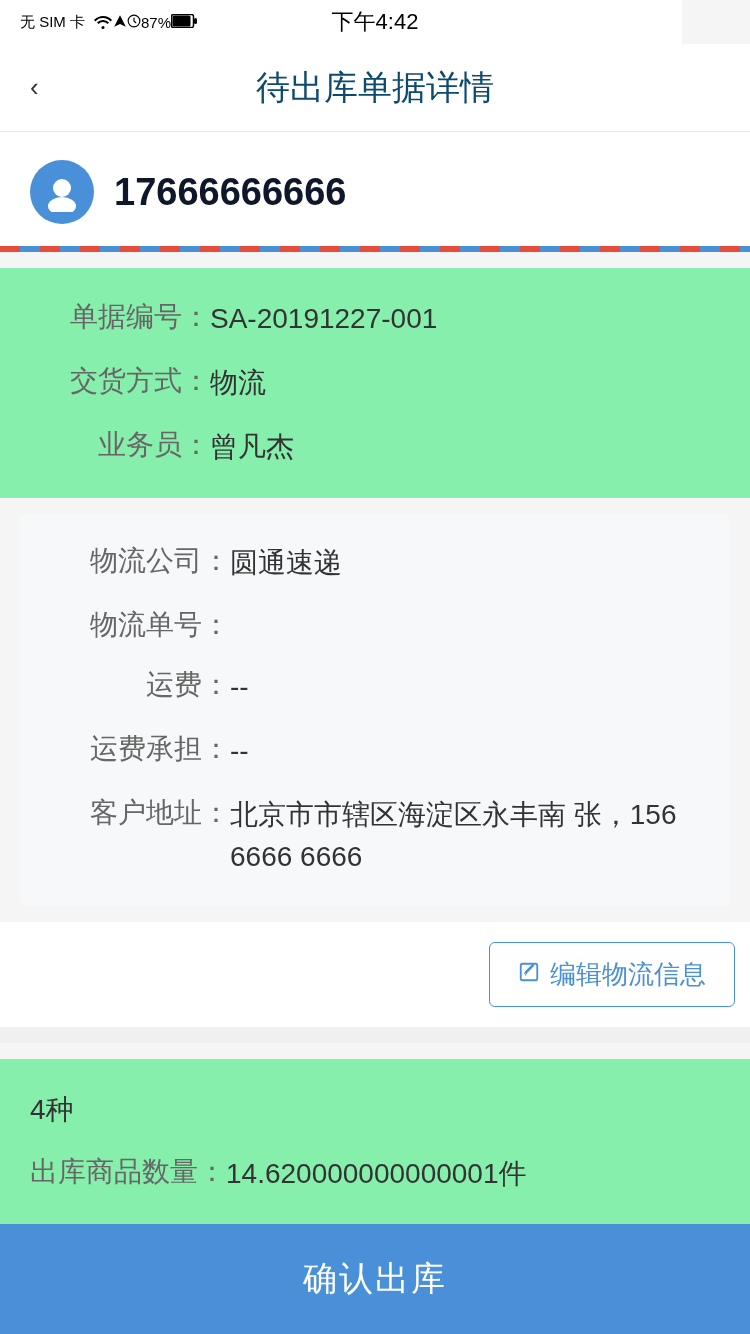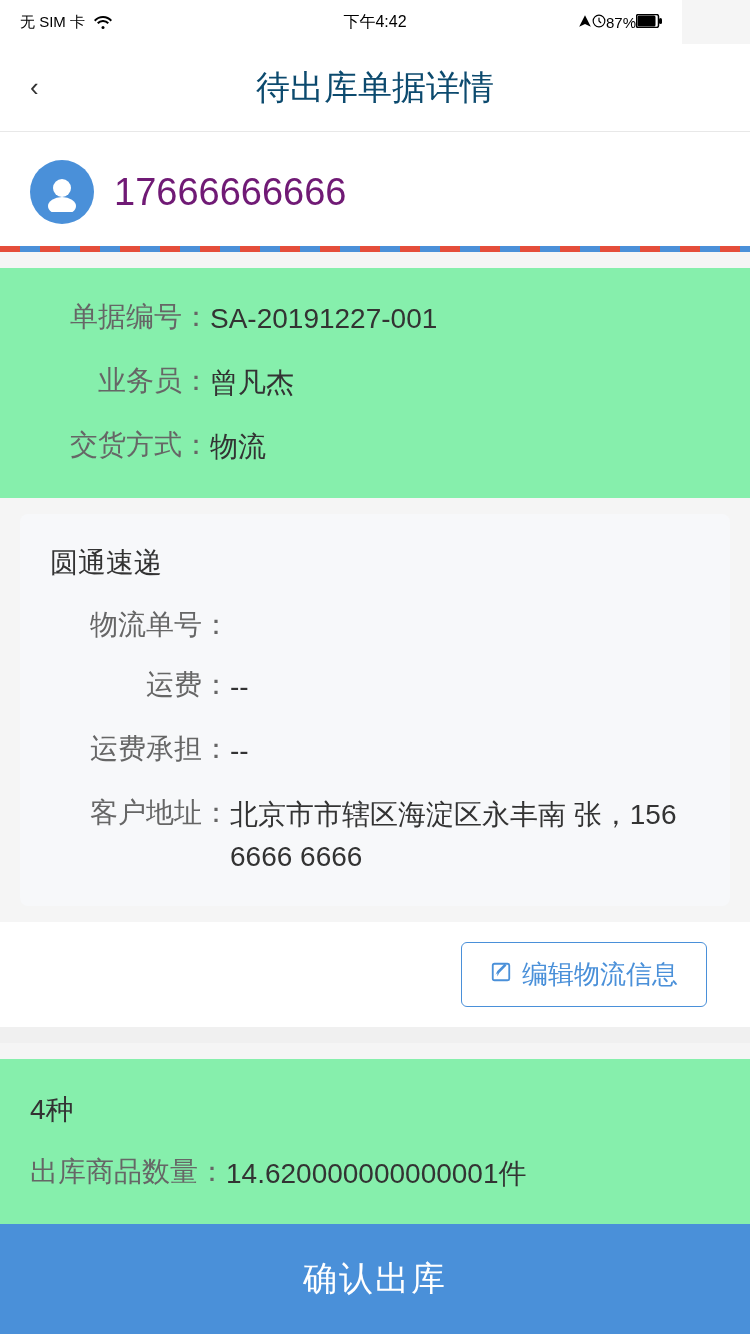--- a/index.html
+++ b/index.html
@@ -12,33 +12,33 @@
       position: relative;
     }
 
     
     .status-bar {
       width: 682px;
       height: 44px;
       background: #fff;
       display: flex;
       align-items: center;
-      justify-content: space-between;
+      justify-content: flex-start;
       padding: 2px 20px;
       font-size: 16px;
       color: #000;
     }
     .status-left {
       display: flex;
       align-items: center;
       gap: 8px;
       font-size: 15px;
     }
     .status-center {
-      font-size: 16px;
+      font-size: 22px;
       font-weight: 500;
       position: absolute;
       left: 50%;
       transform: translateX(-50%);
     }
     .status-right {
       display: flex;
       align-items: center;
       font-size: 15px;
     }
@@ -94,22 +94,22 @@
       width: 64px;
       height: 64px;
       border-radius: 50%;
       background: #4a90d9;
       display: flex;
       align-items: center;
       justify-content: center;
     }
     .user-phone {
       font-size: 38px;
-      color: #701a75;
-      font-weight: 400;
+      color: #0f172a;
+      font-weight: 700;
     }
 
     
     .section {
       background: #86efac;
       margin-top: 16px;
       padding: 30px 30px;
     }
     .info-row {
       display: flex;
@@ -147,21 +147,21 @@
       display: inline-flex;
       align-items: center;
       margin-left: 10px;
       vertical-align: middle;
     }
 
     
     .edit-btn-row {
       display: flex;
       justify-content: flex-end;
-      padding: 20px 43px;
+      padding: 20px 15px;
       background: #fff;
     }
     .edit-btn {
       border: 1.5px solid #4a90d9;
       border-radius: 6px;
       color: #4a90d9;
       font-size: 26px;
       padding: 14px 28px;
       background: #fff;
       display: flex;
@@ -269,31 +269,32 @@
 </div>
 
 <div class="dashed-divider"></div>
 
 <div class="section">
   <div class="info-row">
     <span class="info-label">单据编号：</span>
     <span class="info-value">SA-20191227-001</span>
   </div>
   <div class="info-row">
+    <span class="info-label">交货方式：</span>
+    <span class="info-value">物流</span>
+  </div>
+  <div class="info-row">
     <span class="info-label">业务员：</span>
     <span class="info-value">曾凡杰</span>
   </div>
-  <div class="info-row">
-    <span class="info-label">交货方式：</span>
-    <span class="info-value">物流</span>
-  </div>
 </div>
 
 <div class="logistics-card" style="margin: 16px 20px; background:#f7f8fa; border-radius:8px; padding:28px 30px;">
   <div class="info-row">
+    <span class="info-label">物流公司：</span>
     <span class="info-value">圆通速递</span>
   </div>
   <div class="info-row">
     <span class="info-label">物流单号：</span>
   </div>
   <div class="info-row">
     <span class="info-label">运费：</span>
     <span class="info-value">--</span>
   </div>
   <div class="info-row">

